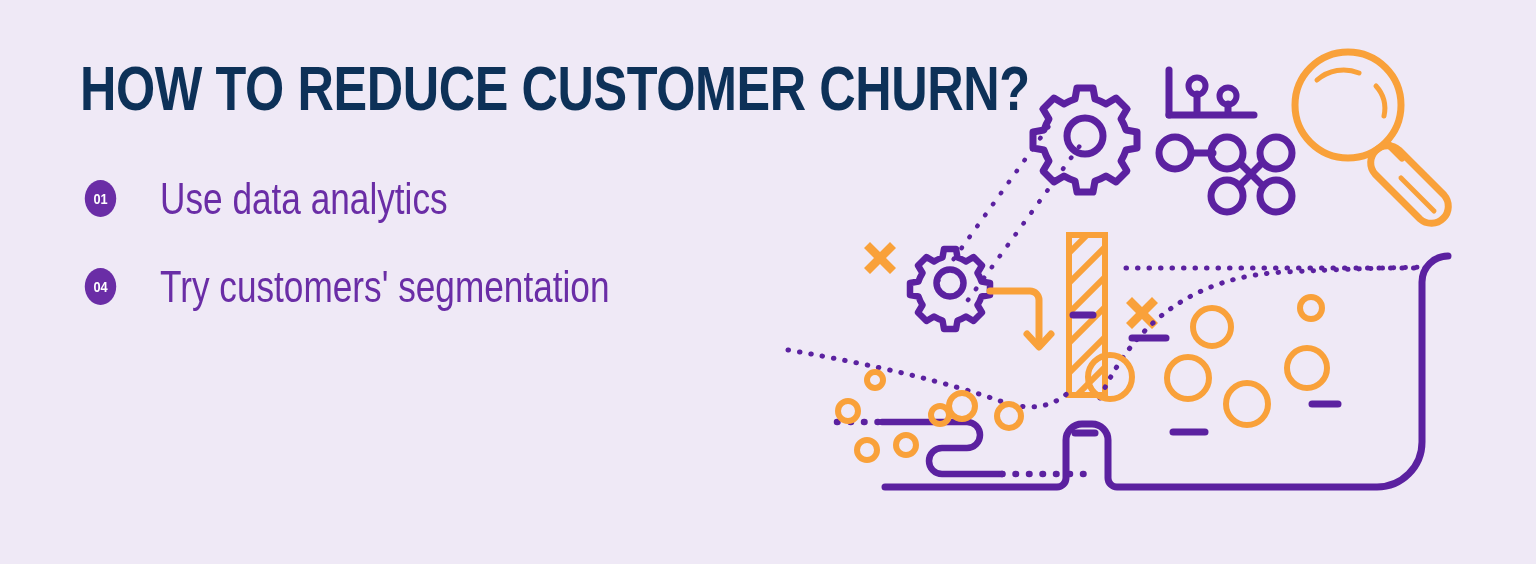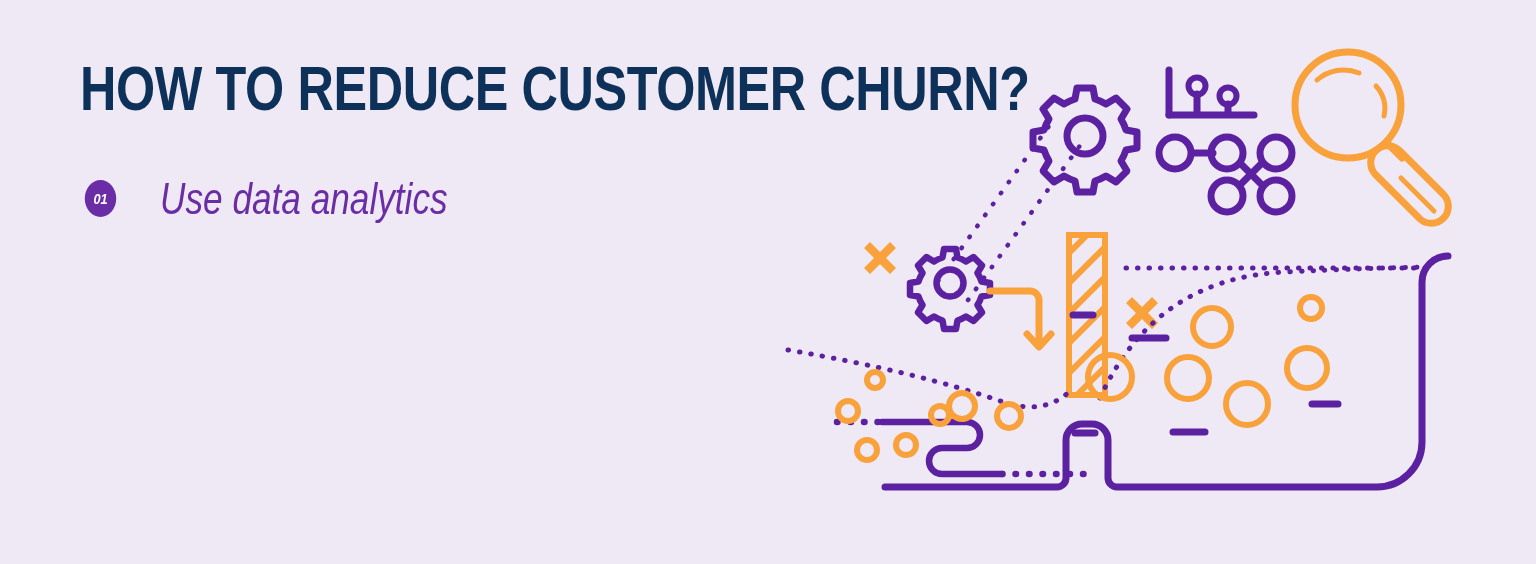--- a/index.html
+++ b/index.html
@@ -20,21 +20,21 @@
     font-size:63px;
     line-height:64px;
     letter-spacing:-0.5px;
     color:#0D3158;
     transform:scaleX(0.80);
     transform-origin:left top;
     white-space:nowrap;
   }
 
   .list{position:absolute;left:82px;top:175px;width:800px;}
-  .row{position:relative;height:88px;font-style:italic;}
+  .row{position:relative;height:88px;}
   .badge{
     position:absolute;left:0;top:5px;
     width:37px;height:37px;border-radius:50%;
     background:#6A2DA6;
     color:#FFFFFF;
     font-family:"Liberation Sans", sans-serif;
     font-weight:bold;
     font-size:15px;
     line-height:37px;
     text-align:center;
@@ -68,20 +68,24 @@
 
     <div class="list">
 
       <div class="row">
         <div class="badge">01</div>
         <div class="row-label">Use data analytics</div>
       </div>
 
 
 
+      <div class="row">
+        <div class="badge">04</div>
+        <div class="row-label">Try customers' segmentation</div>
+      </div>
 
     </div>
   </div>
 
   <div id="art">
     <svg viewBox="0 0 836 564" xmlns="http://www.w3.org/2000/svg">
       <defs>
         <clipPath id="barclip">
           <rect x="369" y="235" width="36" height="160"></rect>
         </clipPath>

